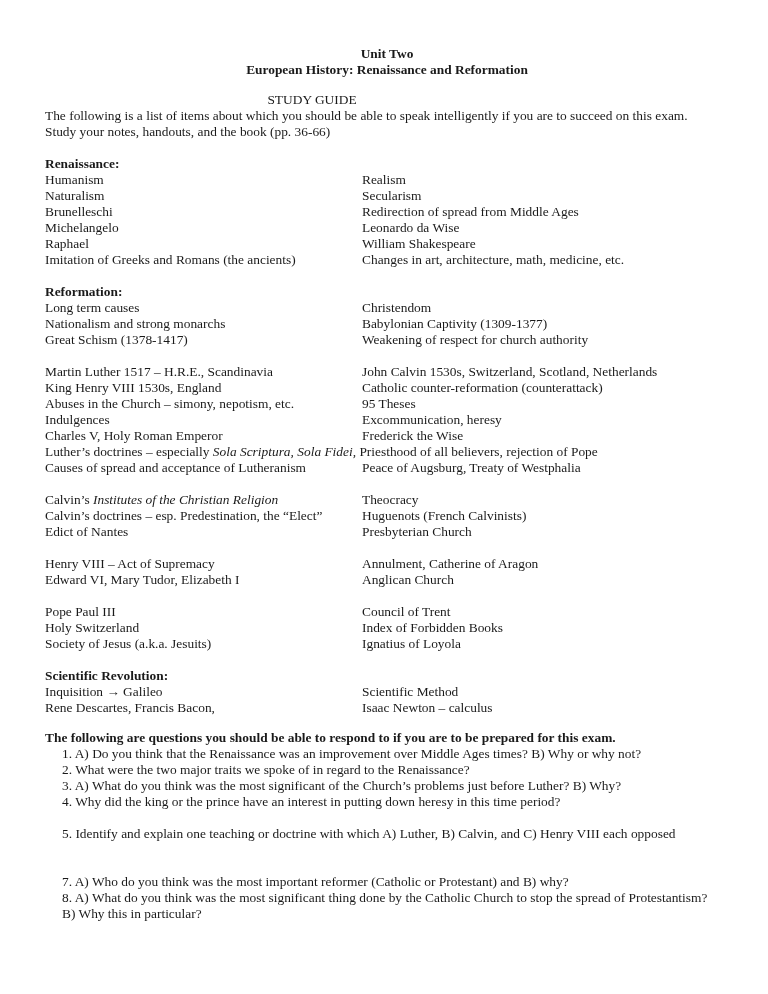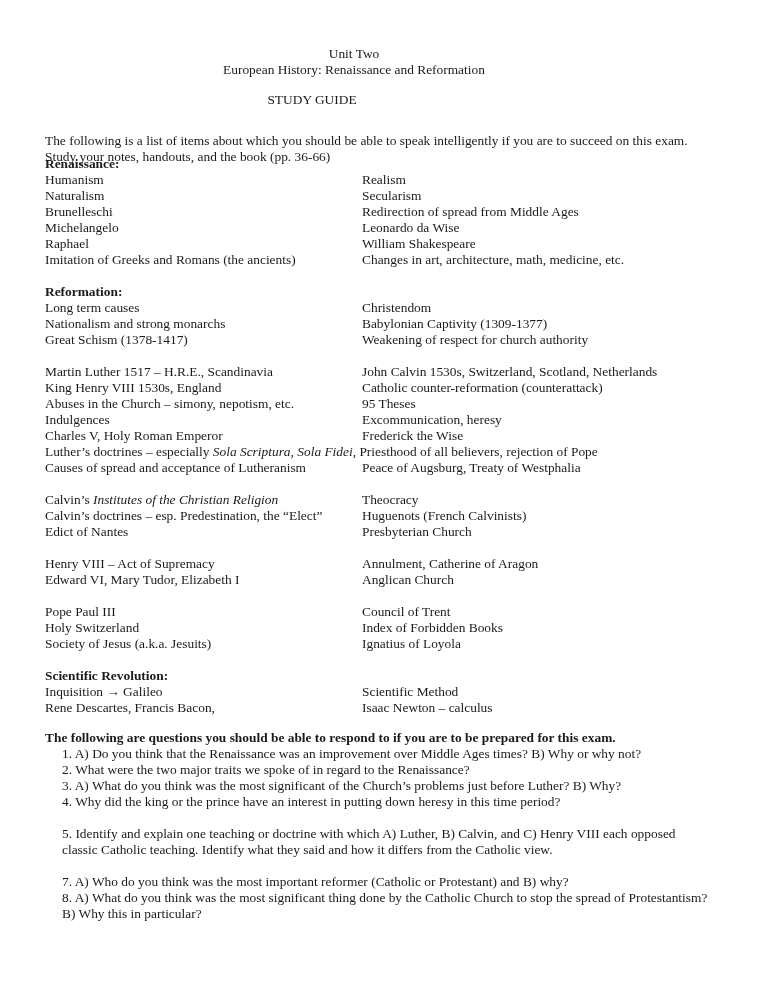--- a/index.html
+++ b/index.html
@@ -3,24 +3,24 @@
 <meta charset="utf-8">
 <style>
   html, body { margin: 0; padding: 0; background: #ffffff; }
   body {
     width: 768px; height: 994px; overflow: hidden; position: relative;
     font-family: "Liberation Serif", "DejaVu Serif", serif;
     font-size: 13.4px; color: #1a1a1a; line-height: 16px;
   }
   .page { position: absolute; left: 0; top: 0; width: 768px; height: 994px; }
   .center { text-align: center; }
-  .title { position: absolute; left: 0; width: 708px; top: 46px; font-weight: normal; }
+  .title { position: absolute; left: 0; width: 708px; top: 46px; font-weight: bold; padding-left: 33px; }
   .title div { height: 16px; }
   .sg-title { position: absolute; left: 0; width: 624px; top: 92px; }
-  .intro { position: absolute; left: 45px; top: 108px; width: 700px; margin-top: 25px; }
+  .intro { position: absolute; left: 45px; top: 108px; width: 700px; }
   .row { position: absolute; left: 45px; height: 16px; white-space: nowrap; }
   .row .l { position: absolute; left: 0; }
   .row .r { position: absolute; left: 317px; }
   .heading { position: absolute; left: 45px; font-weight: bold; white-space: nowrap; }
   .full { position: absolute; left: 45px; white-space: nowrap; }
   .full i, .row i { font-style: italic; }
   .qhead { position: absolute; left: 45px; top: 737px; font-weight: bold; white-space: nowrap; }
   .q { position: absolute; left: 34px; white-space: nowrap; margin-left: 28px; }
 </style>
 </head>
@@ -150,18 +150,17 @@
       <span class="r">Isaac Newton – calculus</span>
     </div>
 
   <div class="qhead" style="top:730px">The following are questions you should be able to respond to if you are to be prepared for this exam.</div>
   <div class="q" style="top:746px">1.  A) Do you think that the Renaissance was an improvement over Middle Ages times?  B) Why or why not?</div>
   <div class="q" style="top:762px">2.  What were the two major traits we spoke of in regard to the Renaissance?</div>
   <div class="q" style="top:778px">3.  A) What do you think was the most significant of the Church’s problems just before Luther?  B) Why?</div>
   <div class="q" style="top:794px">4.  Why did the king or the prince have an interest in putting down heresy in this time period?</div>
 
   <div class="q" style="top:826px">5.  Identify and explain one teaching or doctrine with which A) Luther, B) Calvin, and C) Henry VIII each opposed</div>
-  <div class="q" style="top:842px">classic Catholic teaching.  Identify what they said and how it differs from the Catholic view.</div>
   <div class="q" style="top:874px">7.  A) Who do you think was the most important reformer (Catholic or Protestant) and B) why?</div>
   <div class="q" style="top:890px">8.  A) What do you think was the most significant thing done by the Catholic Church to stop the spread of Protestantism?</div>
   <div class="q" style="top:906px">B) Why this in particular?</div>
 
 </div>
 
 </body></html>

